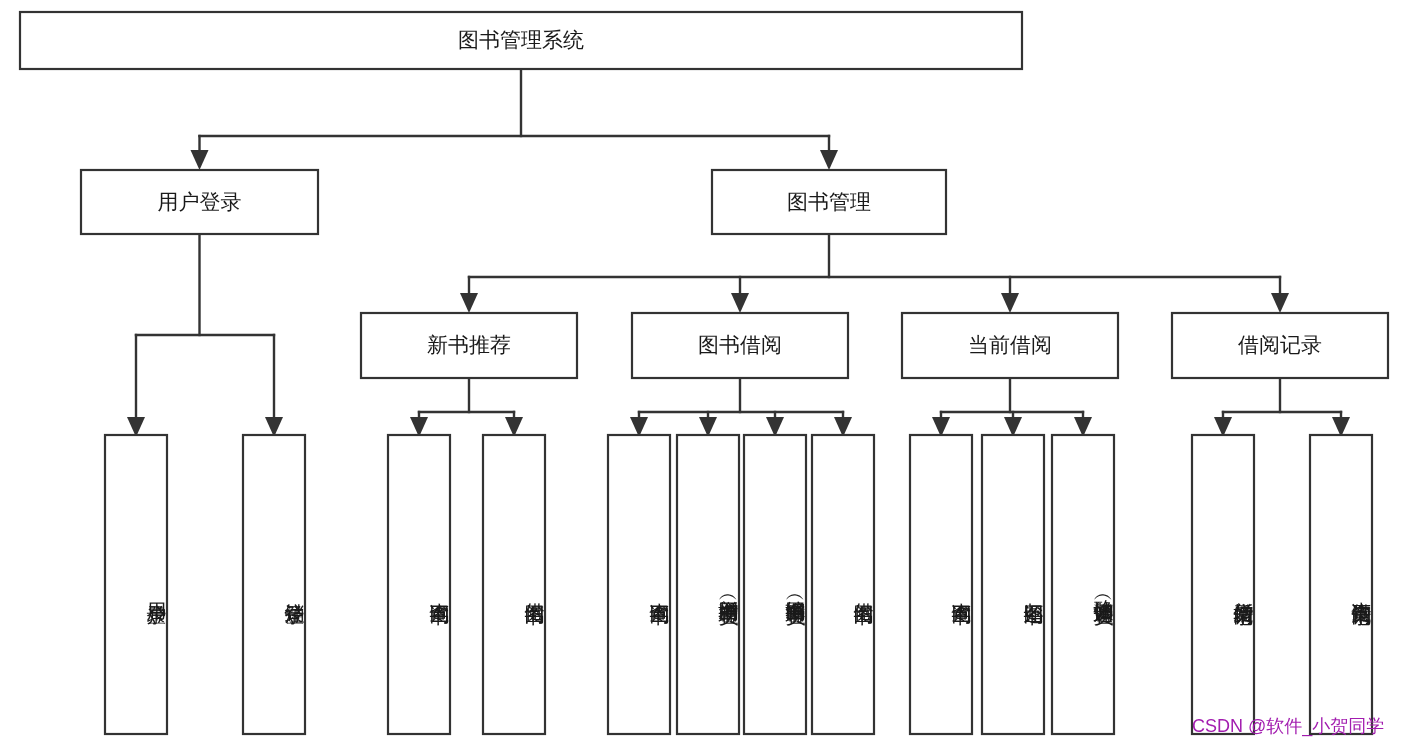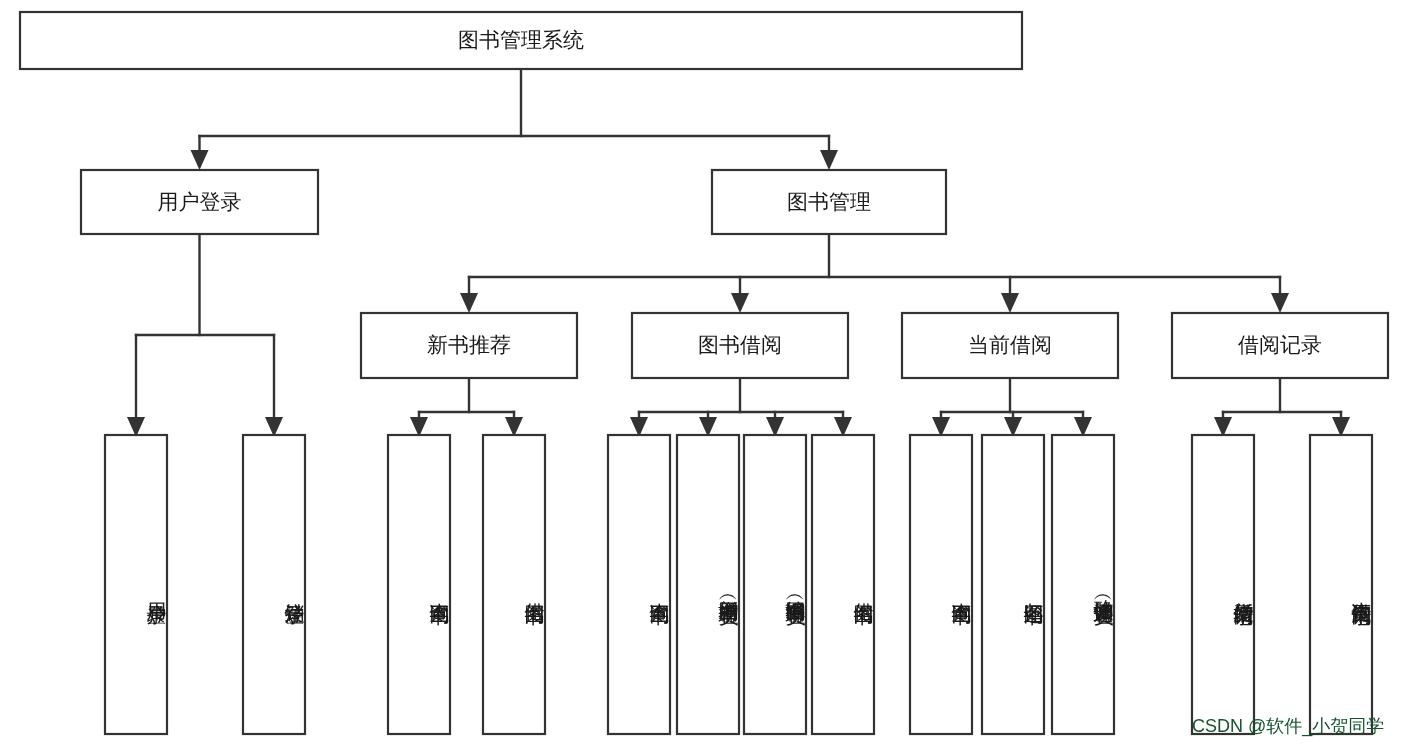--- a/index.html
+++ b/index.html
@@ -56,21 +56,21 @@
     letter-spacing: 1px;
     display: flex;
     align-items: flex-start;
     justify-content: center;
     pointer-events: none;
   }
   .watermark {
     position: absolute;
     font-family: "Liberation Sans", "DejaVu Sans", sans-serif;
     font-size: 18px;
-    color: #14532d;
+    color: #a21caf;
     white-space: nowrap;
   }
 </style>
 </head>
 <body>
 
 <div id="page">
 
   <svg id="diagram" viewBox="0 0 1405 747">
     <g id="connectors-layer">

